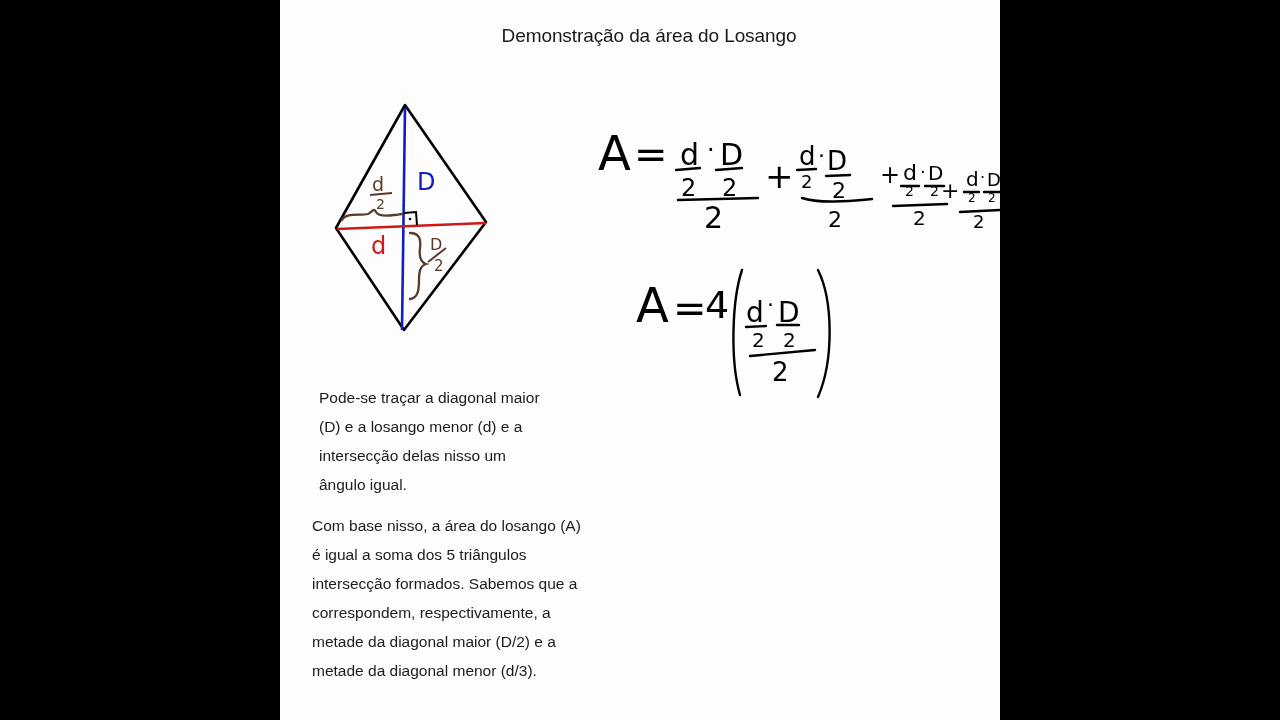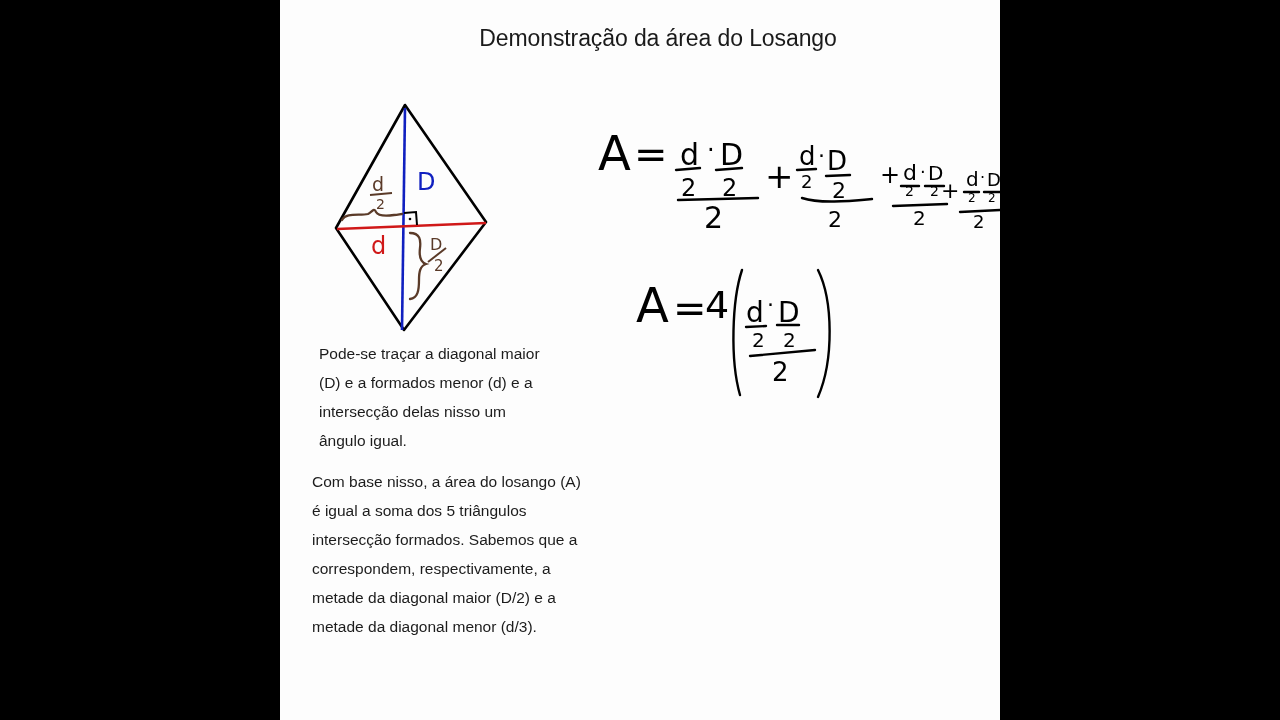--- a/index.html
+++ b/index.html
@@ -3,25 +3,25 @@
   <meta charset="utf-8">
   <style>
     * { margin: 0; padding: 0; box-sizing: border-box; }
     html, body { width: 1280px; height: 720px; background: #000000; overflow: hidden; }
     body { position: relative; font-family: "Liberation Sans", "DejaVu Sans", sans-serif; }
     .canvas {
       position: absolute; left: 280px; top: 0; width: 720px; height: 720px;
       background: #fdfdfd; overflow: hidden;
     }
     .title {
-      position: absolute; left: 17px; top: 25px; width: 676px; text-align: center;
-      font-size: 23px; color: #1a1a1a; letter-spacing: -0.1px; padding-left: 46px;
+      position: absolute; left: 8px; top: 25px; width: 676px; text-align: center;
+      font-size: 19px; color: #1a1a1a; letter-spacing: -0.1px; padding-left: 46px;
     }
     .para {
-      position: absolute; font-size: 15.5px; color: #1c1c1c; line-height: 29px;
+      position: absolute; font-size: 15.5px; color: #1c1c1c; line-height: 29px; margin-top: 44px;
     }
     .para1 { left: 39px; top: 339px; width: 250px; }
     .para2 { left: 32px; top: 467px; width: 290px; }
     .para span { display: block; white-space: nowrap; }
     svg.draw { position: absolute; left: 0; top: 0; }
     .hw { font-family: "DejaVu Sans", sans-serif; }
   </style>
 </head>
 <body>
 
@@ -122,21 +122,21 @@
       <line x1="466" y1="327" x2="486" y2="326"></line>
       <line x1="497" y1="325" x2="519" y2="325"></line>
       <line x1="470" y1="356" x2="535" y2="350"></line>
       <path d="M462,270 C452,300 450,360 460,395"></path>
       <path d="M538,270 C553,300 554,360 538,397"></path>
     </g>
   </svg>
 
   <div class="para para1">
     <span>Pode-se traçar a diagonal maior</span>
-    <span>(D) e a formados menor (d) e a</span>
+    <span>(D) e a losango menor (d) e a</span>
     <span>intersecção delas nisso um</span>
     <span>ângulo igual.</span>
   </div>
 
   <div class="para para2">
     <span>Com base nisso, a área do losango (A)</span>
     <span>é igual a soma dos 5 triângulos</span>
     <span>intersecção formados. Sabemos que a</span>
     <span>correspondem, respectivamente, a</span>
     <span>metade da diagonal maior (D/2) e a</span>

